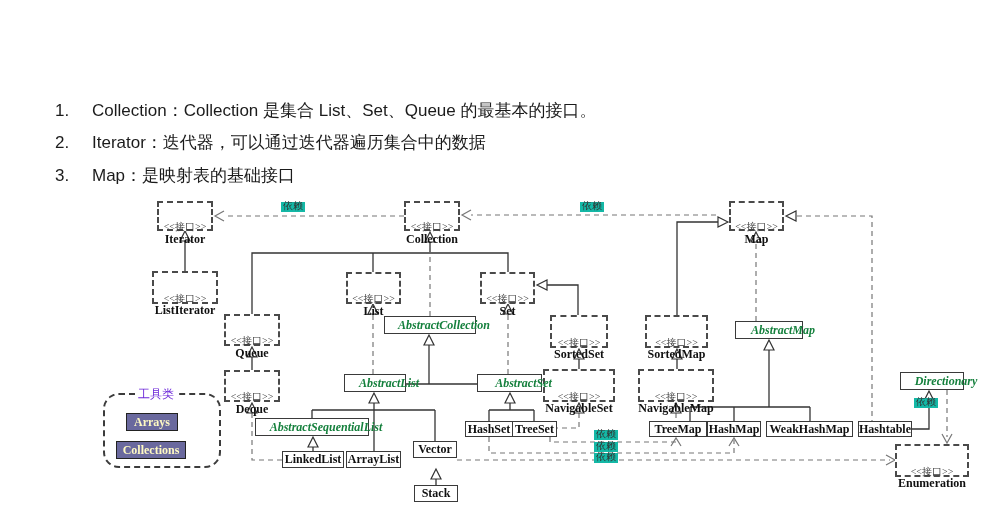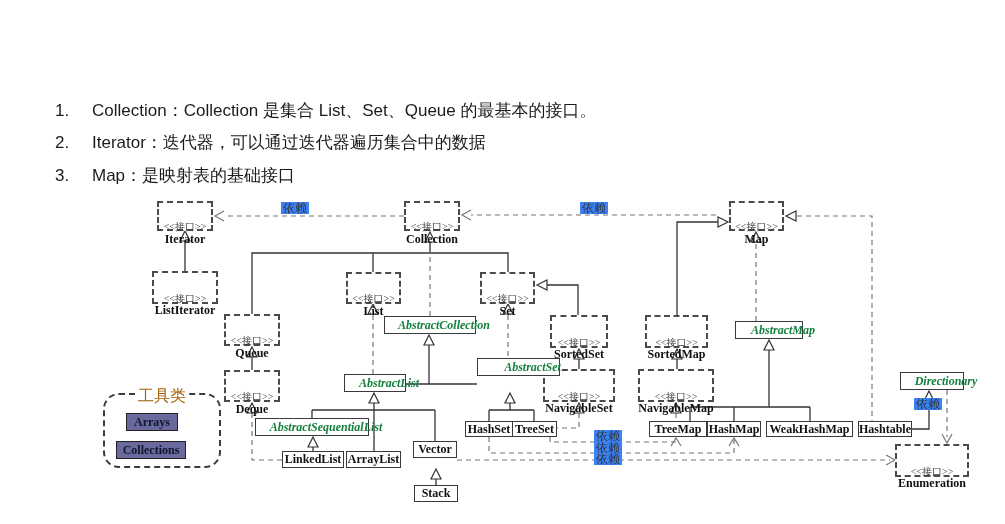--- a/index.html
+++ b/index.html
@@ -11,27 +11,27 @@
   
   .edges{position:absolute;left:0;top:0;z-index:1;}
   .node{position:absolute;background:#fff;box-sizing:border-box;z-index:2;
         display:flex;align-items:center;justify-content:center;text-align:center;
         font-family:"Liberation Serif","DejaVu Serif",serif;}
   .iface{border:2px dashed #4a4a4a;flex-direction:column;line-height:1.08;padding:1px 0;}
   .iface .stereo{font-size:10px;color:#3d3d3d;white-space:nowrap;margin-top:36px;}
   .iface .nm{font-size:12px;font-weight:bold;color:#101010;white-space:nowrap;}
   .solidbox{border:1.5px solid #3a3a3a;font-size:12px;font-weight:bold;color:#101010;white-space:nowrap;}
   .absbox{color:#15803d;font-style:italic;padding-left:28px;}
-  .toolbox{background:#6a699e;border:1.2px solid #222;font-size:12px;font-weight:bold;color:#0f172a;}
+  .toolbox{background:#6a699e;border:1.2px solid #222;font-size:12px;font-weight:bold;color:#fef9c3;}
   .tools-group{position:absolute;left:103px;top:393px;width:114px;height:71px;
         border:2px dashed #3c3c3c;border-radius:16px;z-index:1;}
   .grp-label{position:absolute;left:135px;top:386px;z-index:3;background:#fff;padding:0 3px;
-        font-family:Liberation Mono, monospace;font-size:16px;color:#a16207;}
-  .dep{position:absolute;z-index:3;background:#3b82f6;padding:0 2px;line-height:1;
-        font-family:Liberation Sans, sans-serif;font-size:12px;color:#333;}
+        font-family:Liberation Mono, monospace;font-size:12px;color:#6d28d9;}
+  .dep{position:absolute;z-index:3;background:#14b8a6;padding:0 2px;line-height:1;
+        font-family:Liberation Mono, monospace;font-size:10px;color:#333;}
 </style>
 </head>
 <body>
 
 <div class="page">
 
   <div class="li-row" style="top:99px"><span class="num">1.</span><span>Collection：Collection 是集合 List、Set、Queue 的最基本的接口。</span></div>
   <div class="li-row" style="top:131px"><span class="num">2.</span><span>Iterator：迭代器，可以通过迭代器遍历集合中的数据</span></div>
   <div class="li-row" style="top:164px"><span class="num">3.</span><span>Map：是映射表的基础接口</span></div>
 
@@ -174,21 +174,21 @@
       <span class="nm">NavigableMap</span>
     </div>
   <div class="node iface" style="left:895px;top:444px;width:74px;height:33px">
       <span class="stereo">&lt;&lt;接口&gt;&gt;</span>
       <span class="nm">Enumeration</span>
     </div>
 
   <div class="node solidbox absbox" style="left:384px;top:316px;width:92px;height:18px">AbstractCollection</div>
   <div class="node solidbox absbox" style="left:735px;top:321px;width:68px;height:18px">AbstractMap</div>
   <div class="node solidbox absbox" style="left:344px;top:374px;width:62px;height:18px">AbstractList</div>
-  <div class="node solidbox absbox" style="left:477px;top:358px;width:83px;height:18px">AbstractSet</div>
+  <div class="node solidbox absbox" style="left:477px;top:374px;width:65px;height:18px">AbstractSet</div>
   <div class="node solidbox absbox" style="left:900px;top:372px;width:64px;height:18px">Directionary</div>
   <div class="node solidbox absbox" style="left:255px;top:418px;width:114px;height:18px">AbstractSequentialList</div>
 
   <div class="node solidbox" style="left:465px;top:421px;width:48px;height:16px">HashSet</div>
   <div class="node solidbox" style="left:512px;top:421px;width:45px;height:16px">TreeSet</div>
   <div class="node solidbox" style="left:282px;top:451px;width:62px;height:17px">LinkedList</div>
   <div class="node solidbox" style="left:346px;top:451px;width:55px;height:17px">ArrayList</div>
   <div class="node solidbox" style="left:413px;top:441px;width:44px;height:17px">Vector</div>
   <div class="node solidbox" style="left:414px;top:485px;width:44px;height:17px">Stack</div>
   <div class="node solidbox" style="left:649px;top:421px;width:58px;height:16px">TreeMap</div>

